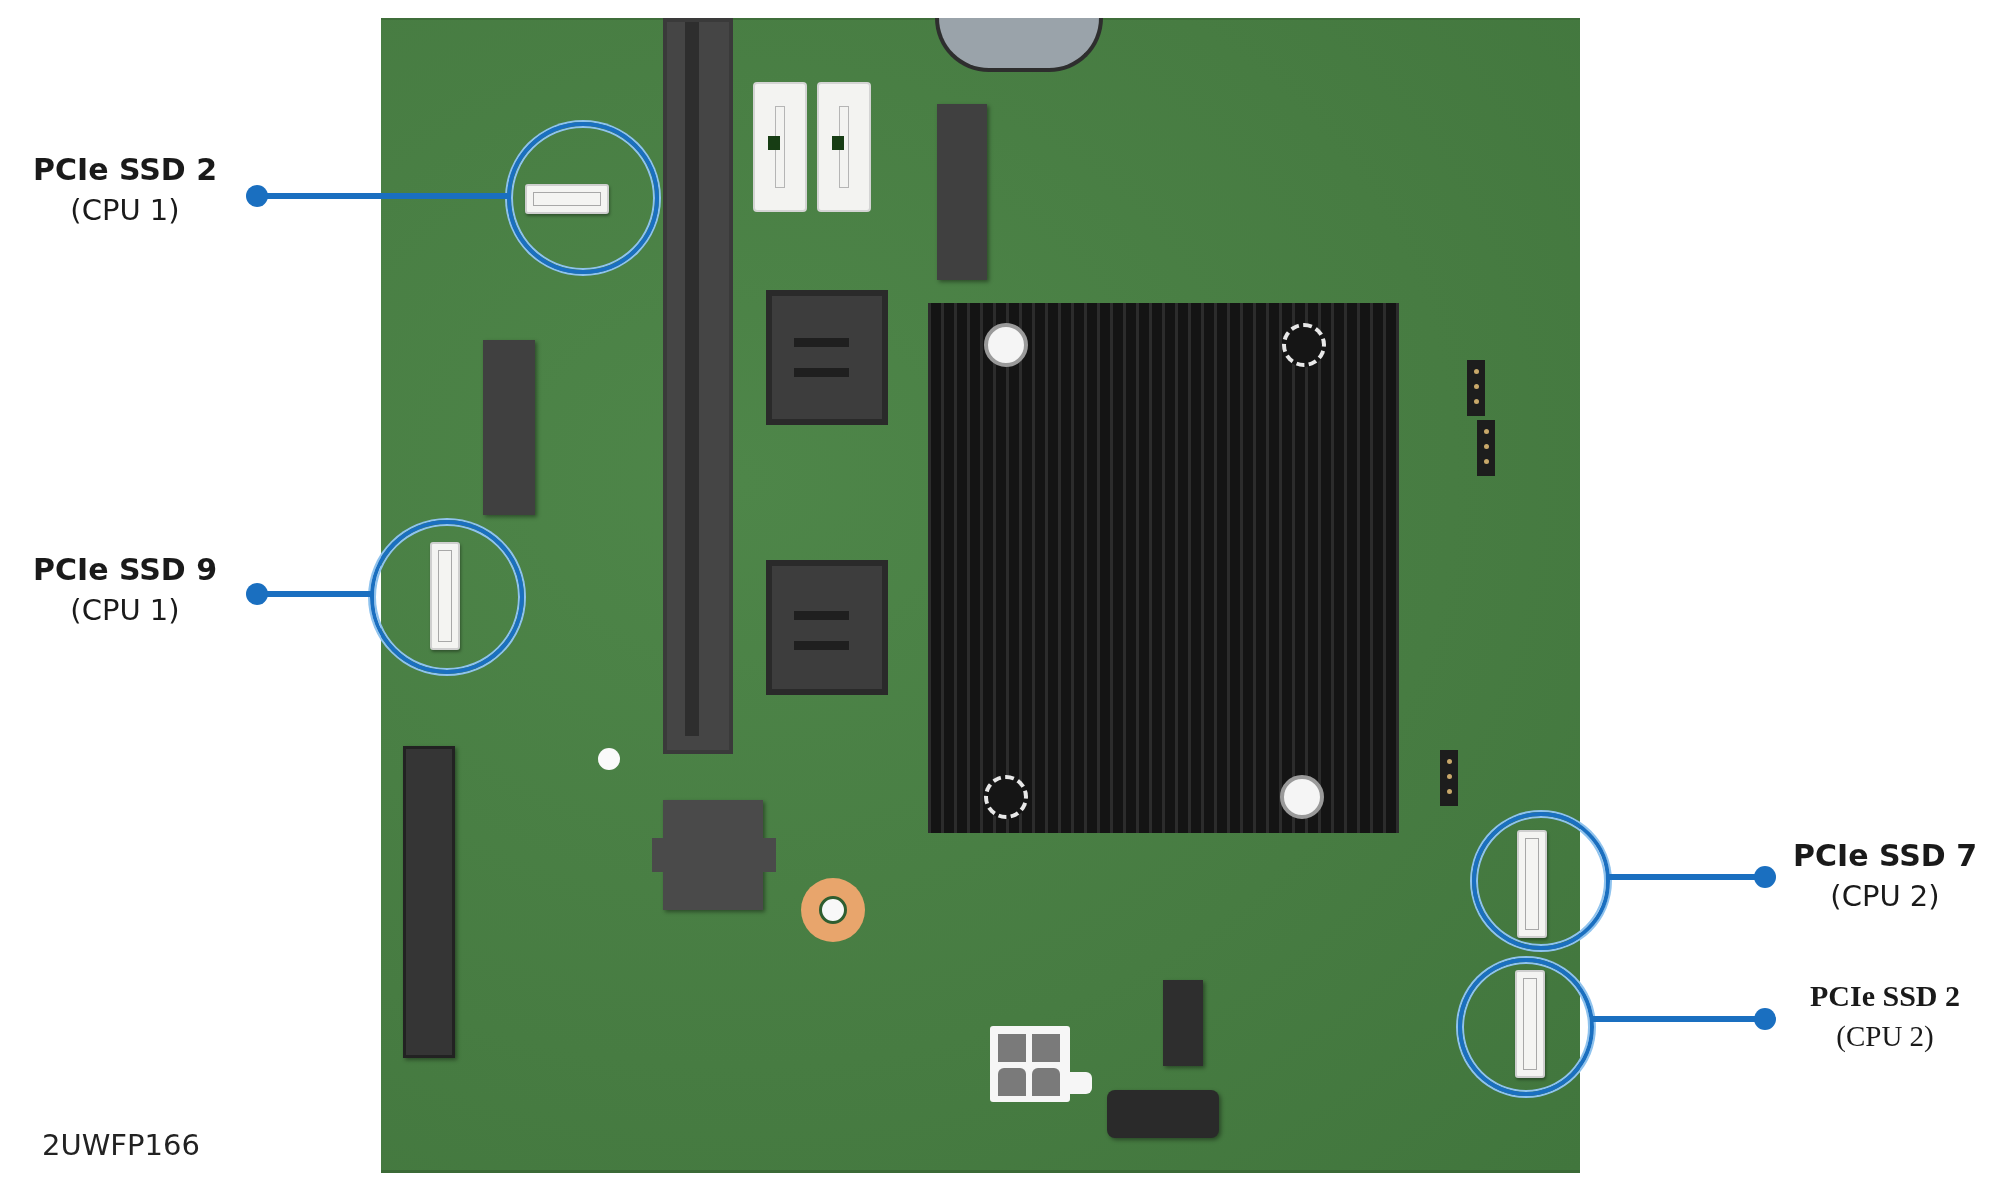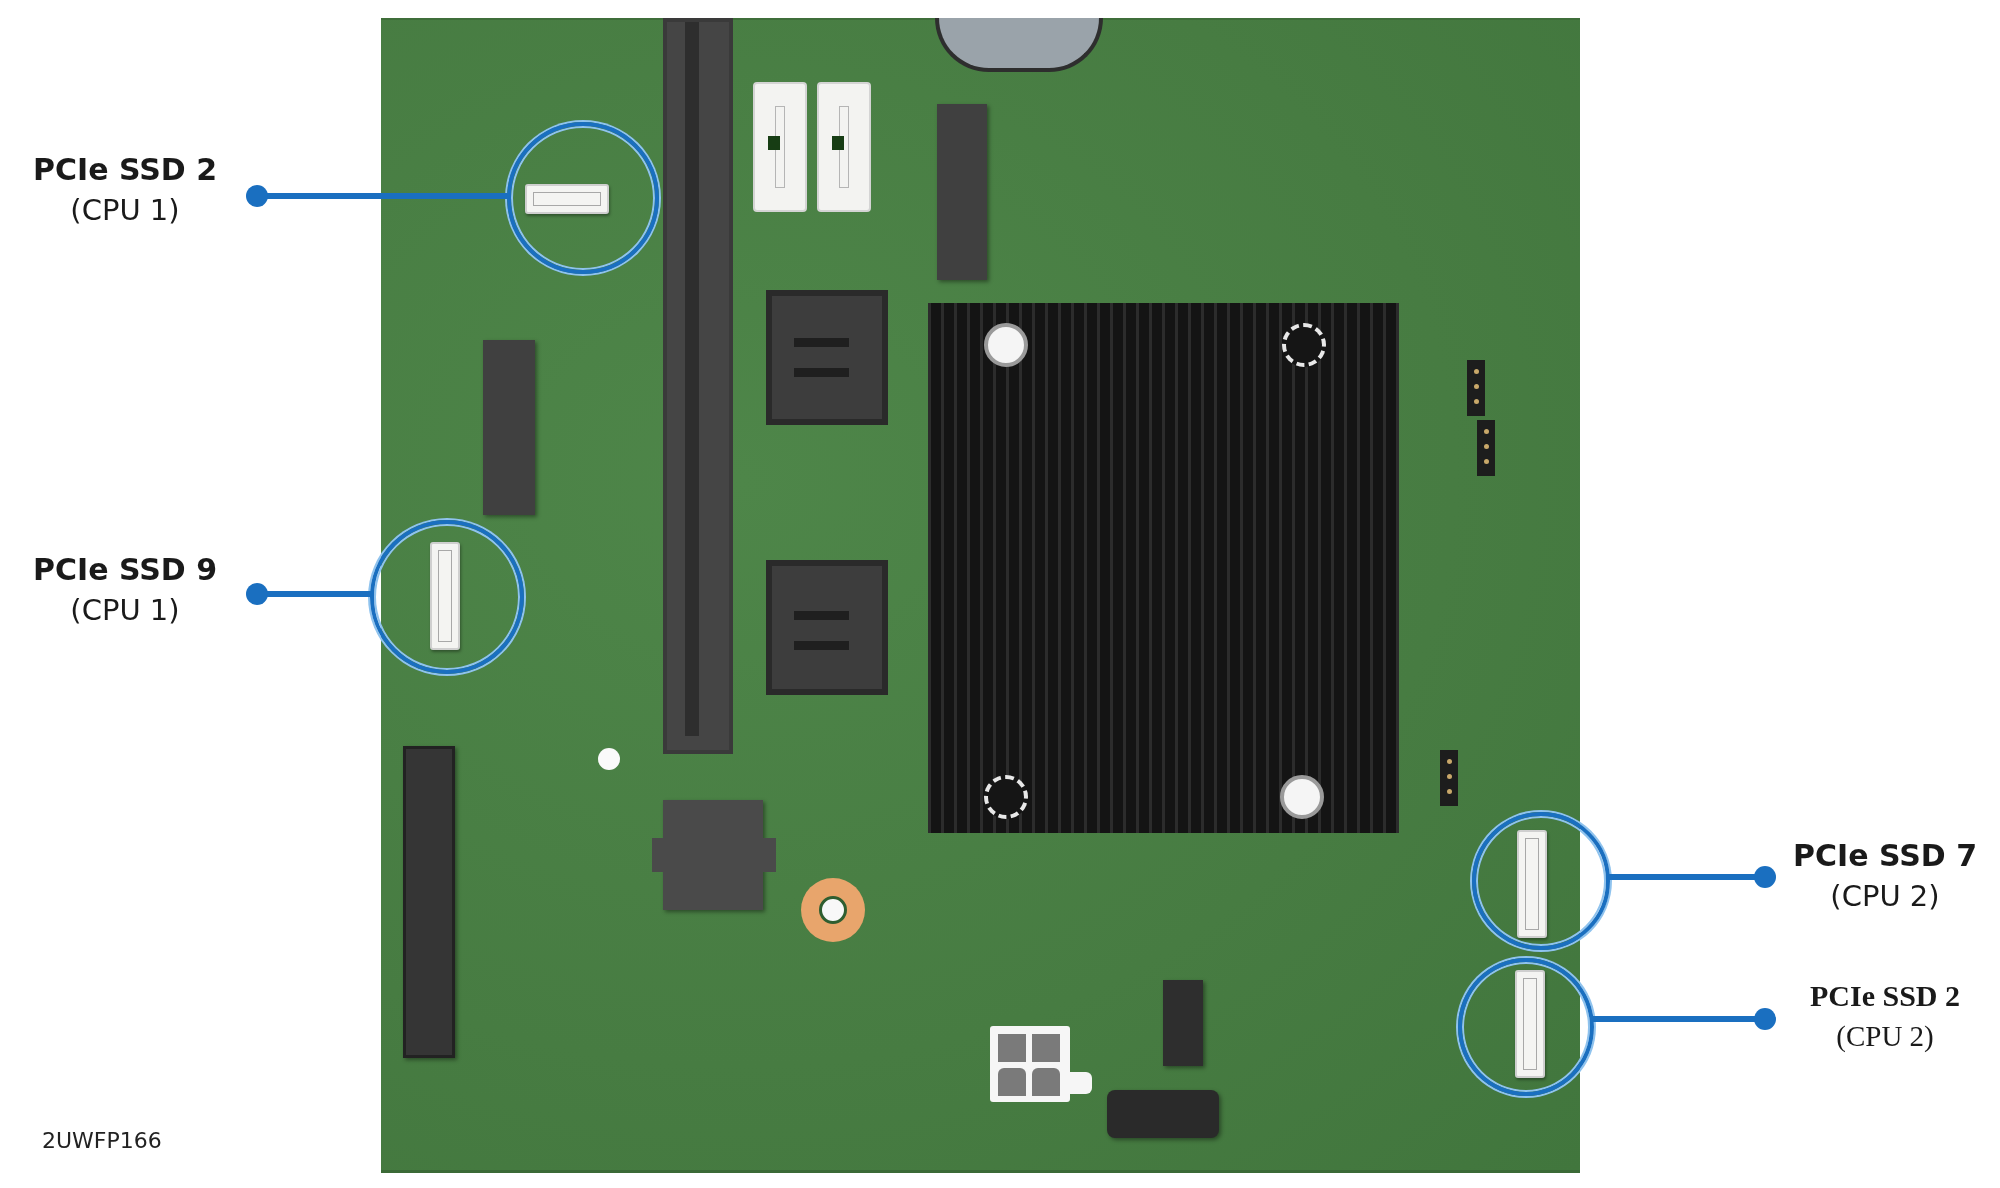--- a/index.html
+++ b/index.html
@@ -131,13 +131,13 @@
 
 <div class="mcio" style="left:1515px;top:970px;width:26px;height:104px;"></div>
 <div class="ring" style="left:1458px;top:958px;width:128px;height:130px;"></div>
 <div class="leader" style="left:1590px;top:1016px;width:176px;"></div>
 <div class="dot" style="left:1754px;top:1008px;"></div>
 <div class="label" style="left:1790px;top:976px;width:190px;font-family:Liberation Serif, serif;">
   <span class="t">PCIe SSD 2</span>
   <span class="s">(CPU 2)</span>
 </div>
 
-<div class="abs" style="left:42px;top:1128px;font-size:22px;color:#222;">2UWFP166</div>
+<div class="abs" style="left:42px;top:1128px;font-size:29px;color:#222;">2UWFP166</div>
 
 </body></html>

